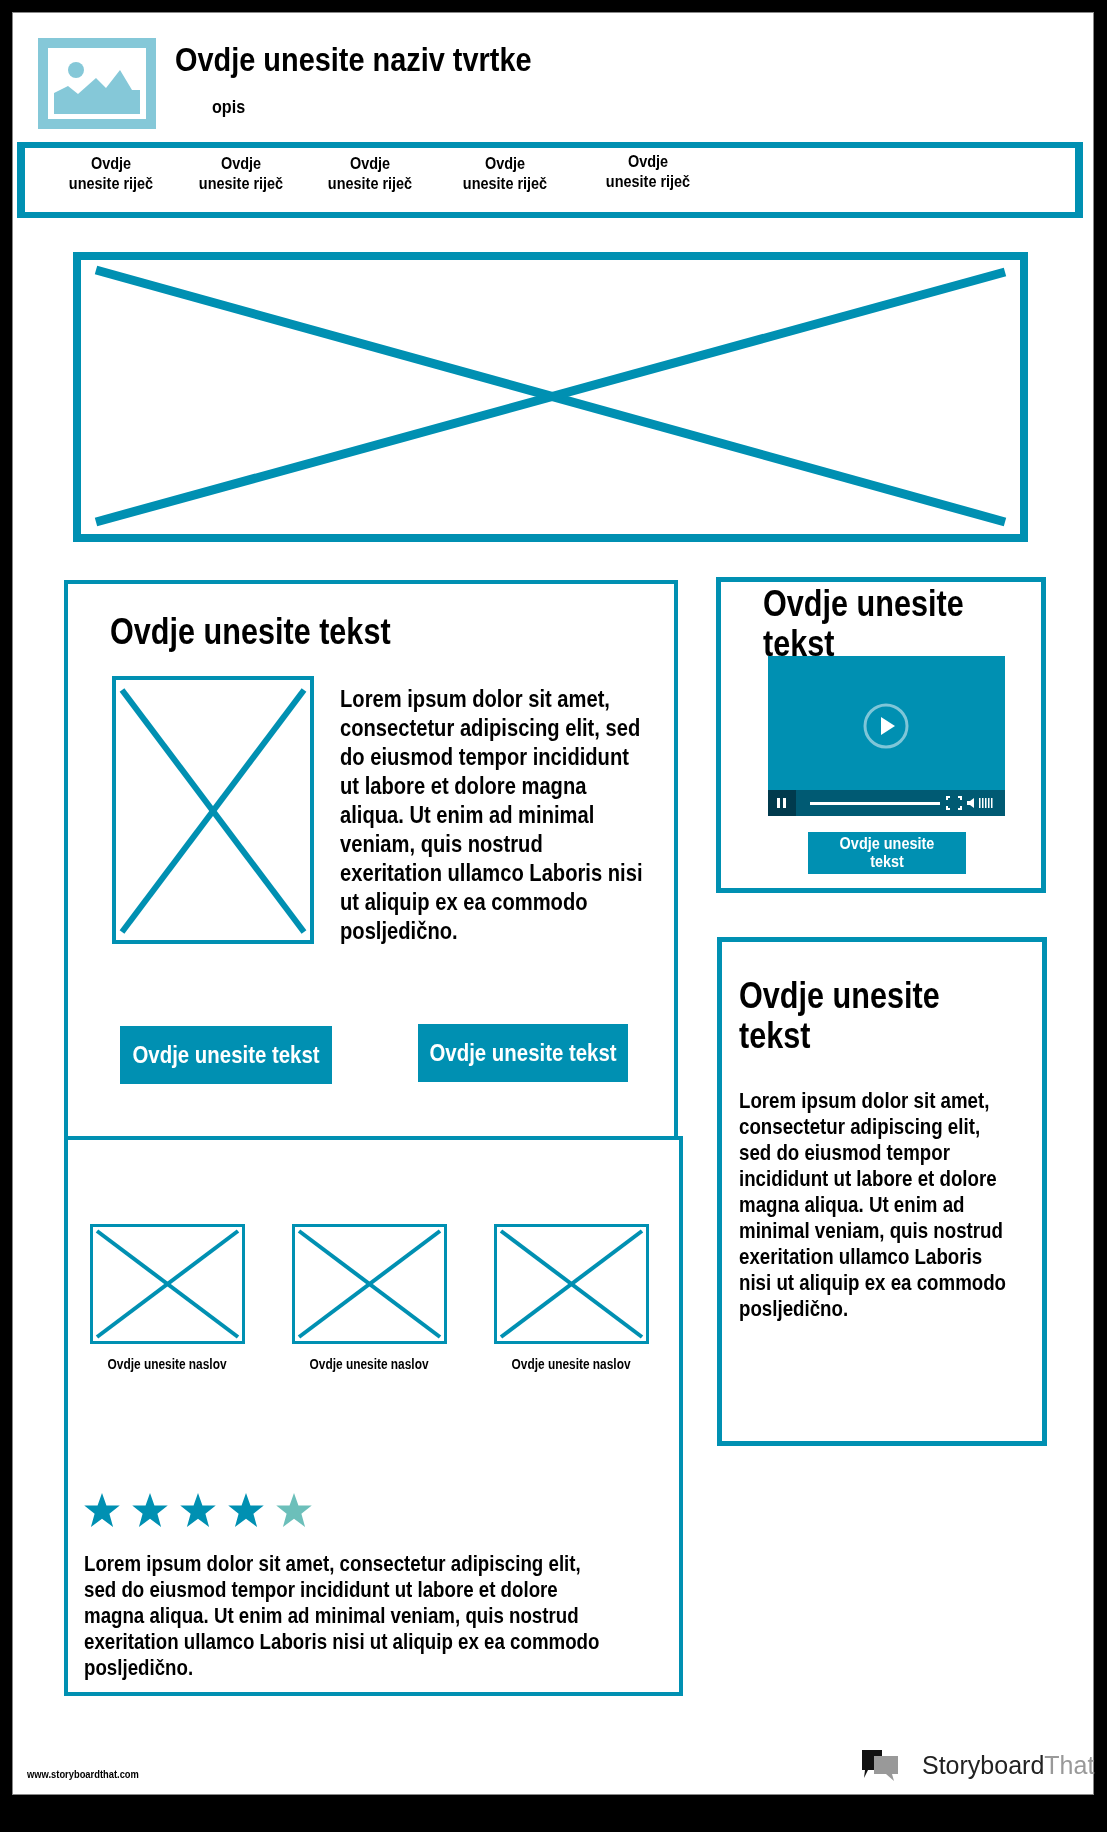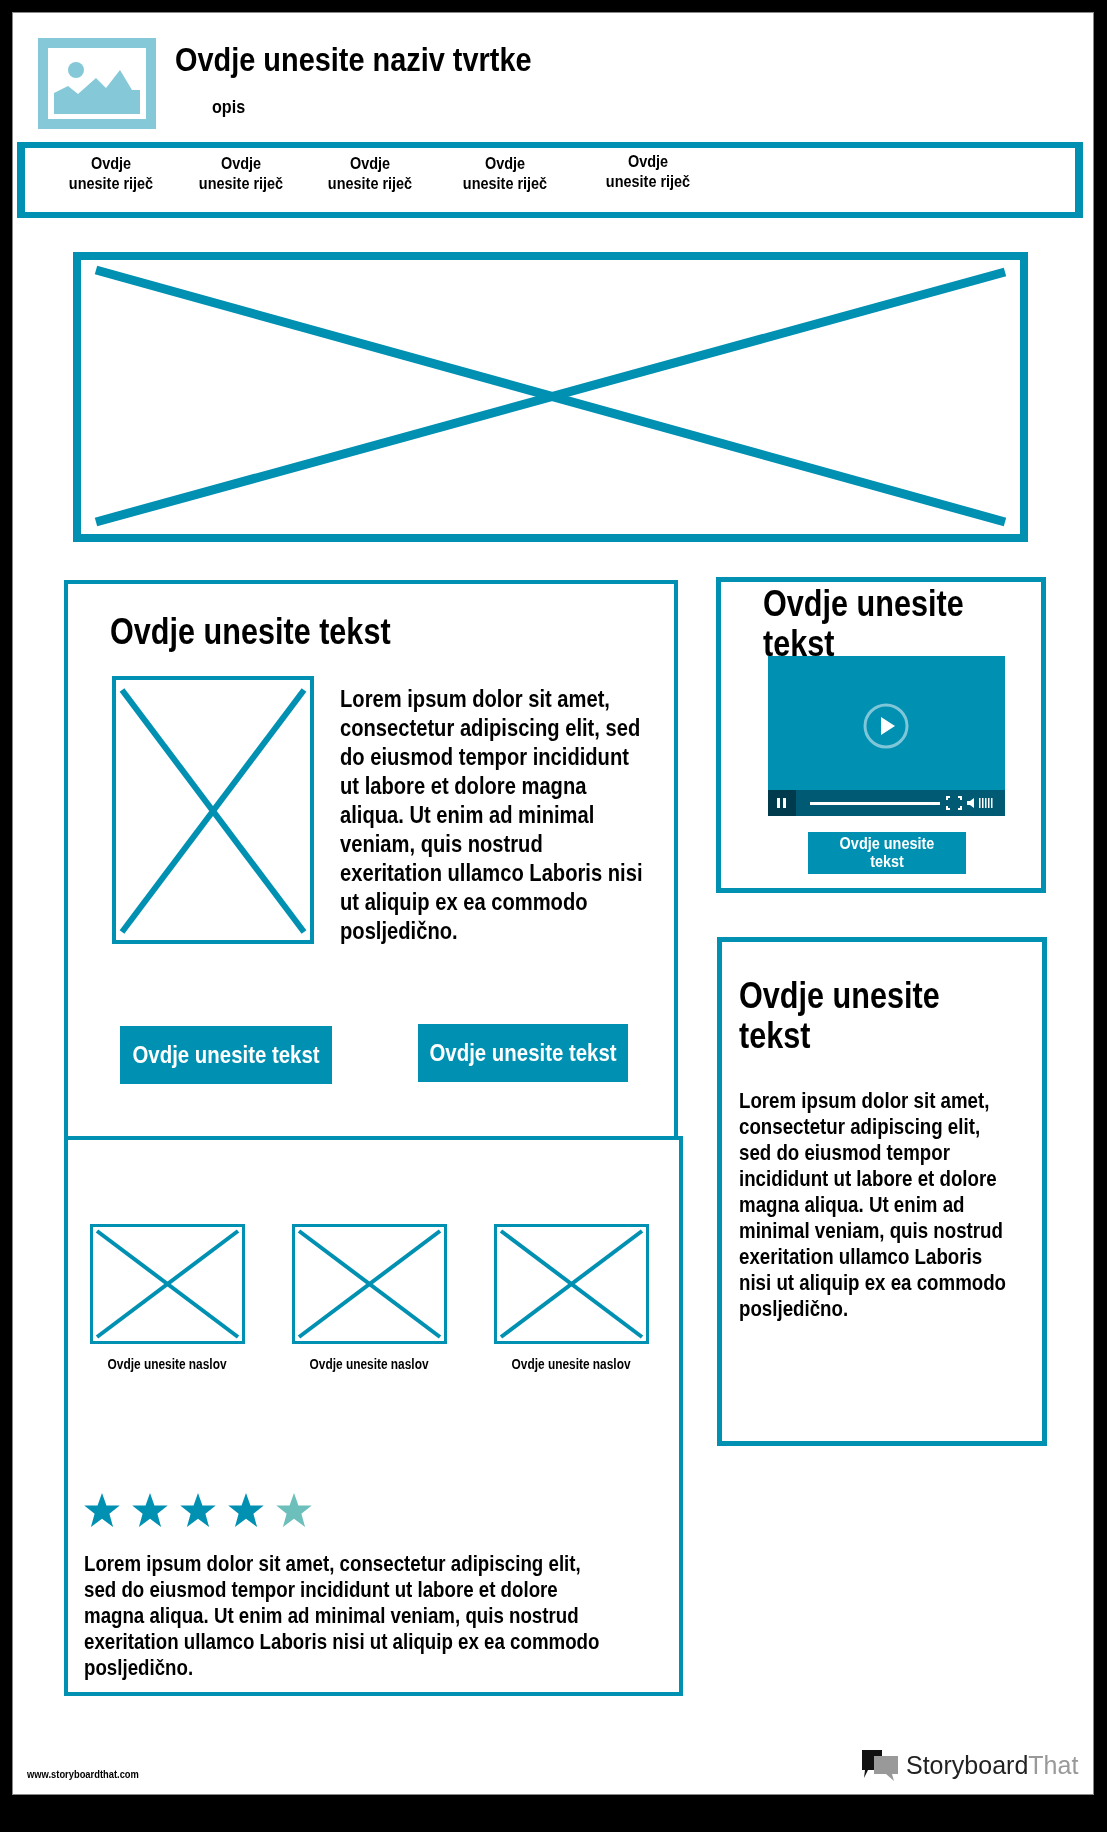--- a/index.html
+++ b/index.html
@@ -41,21 +41,21 @@
   .thumb-caption { position: absolute; width: 155px; text-align: center; font-size: 14px; font-weight: bold; line-height: 21px; }
   .thumb-caption span { display: inline-block; transform: scaleX(0.85); }
 
   .stars { left: 84px; top: 1493px; display: flex; gap: 12px; }
 
   .video { position: absolute; left: 47px; top: 74px; width: 237px; height: 160px; background: #0090b2; }
   .video-bar { position: absolute; left: 0; bottom: 0; width: 100%; height: 26px; background: #005a73; }
   .video-pause { position: absolute; left: 0; top: 0; width: 28px; height: 26px; background: #003a4d; }
 
   .footer-url { left: 27px; top: 1768px; font-size: 11px; font-weight: bold; transform: scaleX(0.85); transform-origin: left; }
-  .footer-logo { left: 860px; top: 1748px; display: flex; align-items: center; gap: 6px; }
+  .footer-logo { left: 860px; top: 1748px; display: flex; align-items: center; gap: 22px; }
   .footer-logo .brand { font-size: 25px; color: #222; }
   .footer-logo .brand2 { font-size: 25px; color: #999; }
 </style>
 </head>
 <body>
 
 <div class="panel"></div>
 
 <div class="abs logo">
   <div class="inner">

